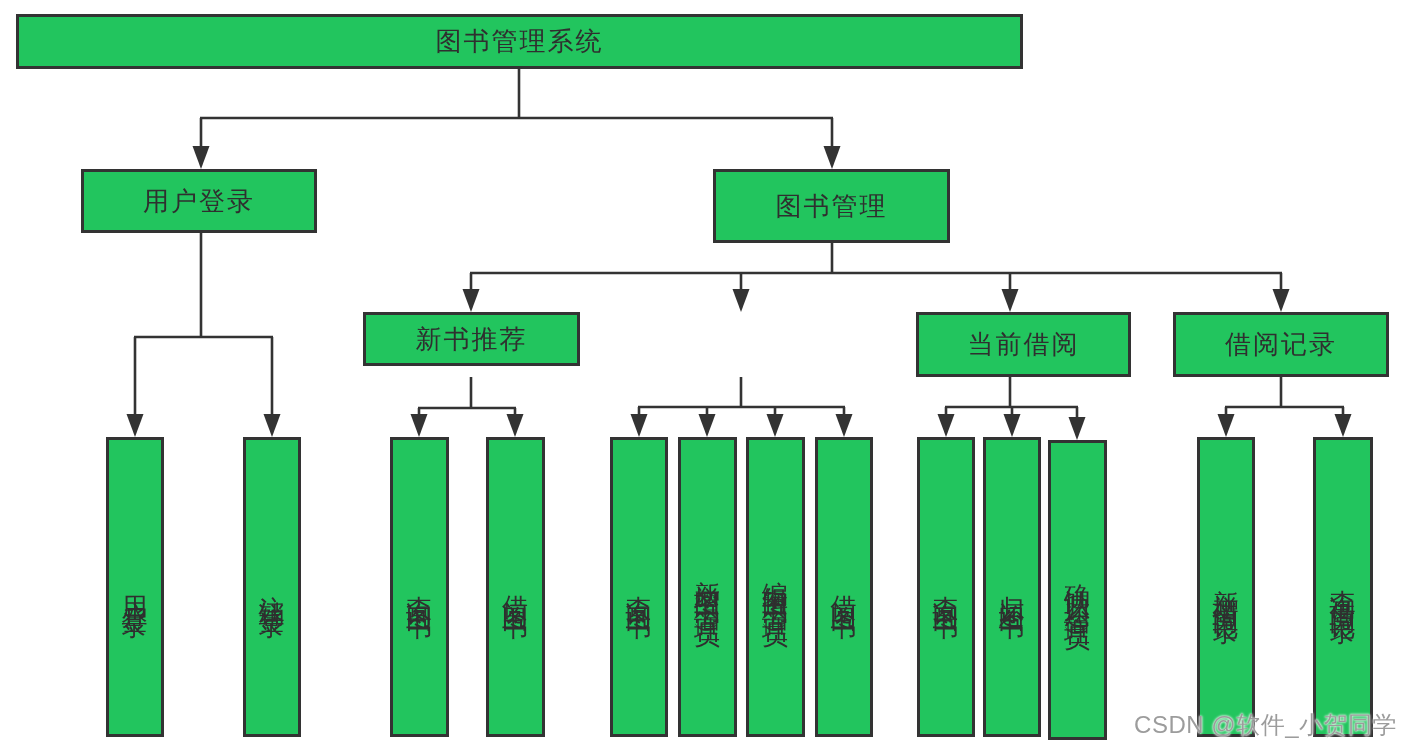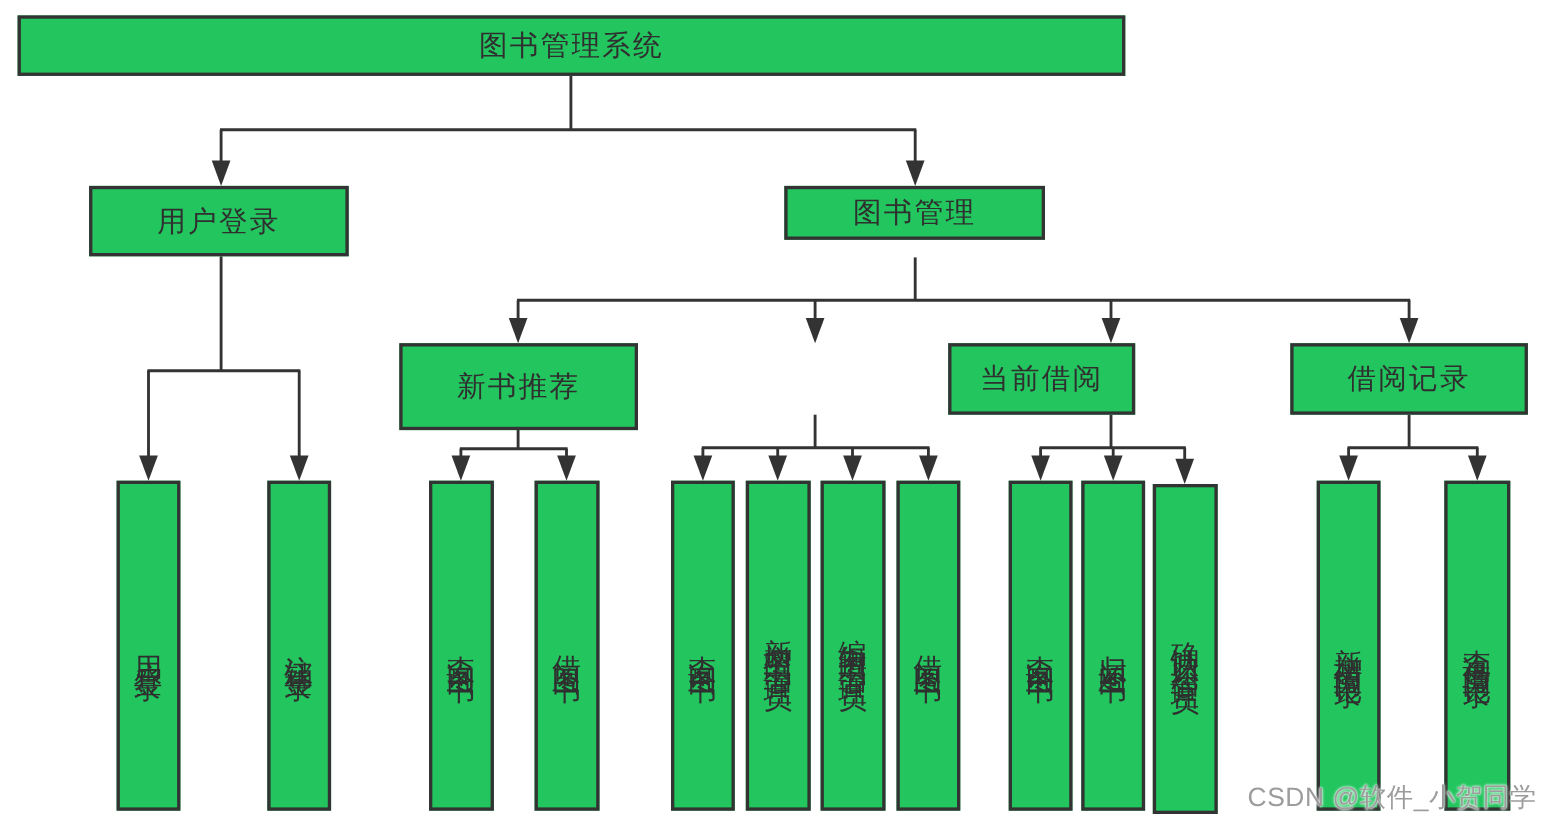--- a/index.html
+++ b/index.html
@@ -107,24 +107,24 @@
       <polygon points="1068.5,417 1085.5,417 1077,440"></polygon>
       <line x1="1226" y1="407" x2="1226" y2="419"></line>
       <polygon points="1217.5,414 1234.5,414 1226,437"></polygon>
       <line x1="1343" y1="407" x2="1343" y2="419"></line>
       <polygon points="1334.5,414 1351.5,414 1343,437"></polygon>
     </svg>
 
   <div class="box" style="left:16px;top:14px;width:1007px;height:55px;">图书管理系统</div>
 
   <div class="box" style="left:81px;top:169px;width:236px;height:64px;">用户登录</div>
-  <div class="box" style="left:713px;top:169px;width:237px;height:49px;">图书管理</div>
+  <div class="box" style="left:713px;top:169px;width:237px;height:74px;">图书管理</div>
 
-  <div class="box" style="left:363px;top:312px;width:217px;height:79px;">新书推荐</div>
-  <div class="box" style="left:862px;top:312px;width:170px;height:65px;text-align:right;">当前借阅</div>
+  <div class="box" style="left:363px;top:312px;width:217px;height:54px;">新书推荐</div>
+  <div class="box" style="left:916px;top:312px;width:215px;height:65px;text-align:right;">当前借阅</div>
   <div class="box" style="left:1173px;top:312px;width:216px;height:65px;">借阅记录</div>
 
   <div class="box v" style="left:106px;top:437px;width:58px;height:300px;">用户登录</div>
   <div class="box v" style="left:243px;top:437px;width:58px;height:300px;">注销登录</div>
 
   <div class="box v" style="left:390px;top:437px;width:59px;height:300px;">查询图书</div>
   <div class="box v" style="left:486px;top:437px;width:59px;height:300px;">借阅图书</div>
 
   <div class="box v" style="left:610px;top:437px;width:58px;height:300px;">查询图书</div>
   <div class="box v" style="left:678px;top:437px;width:59px;height:300px;">新增图书（管理员）</div>

